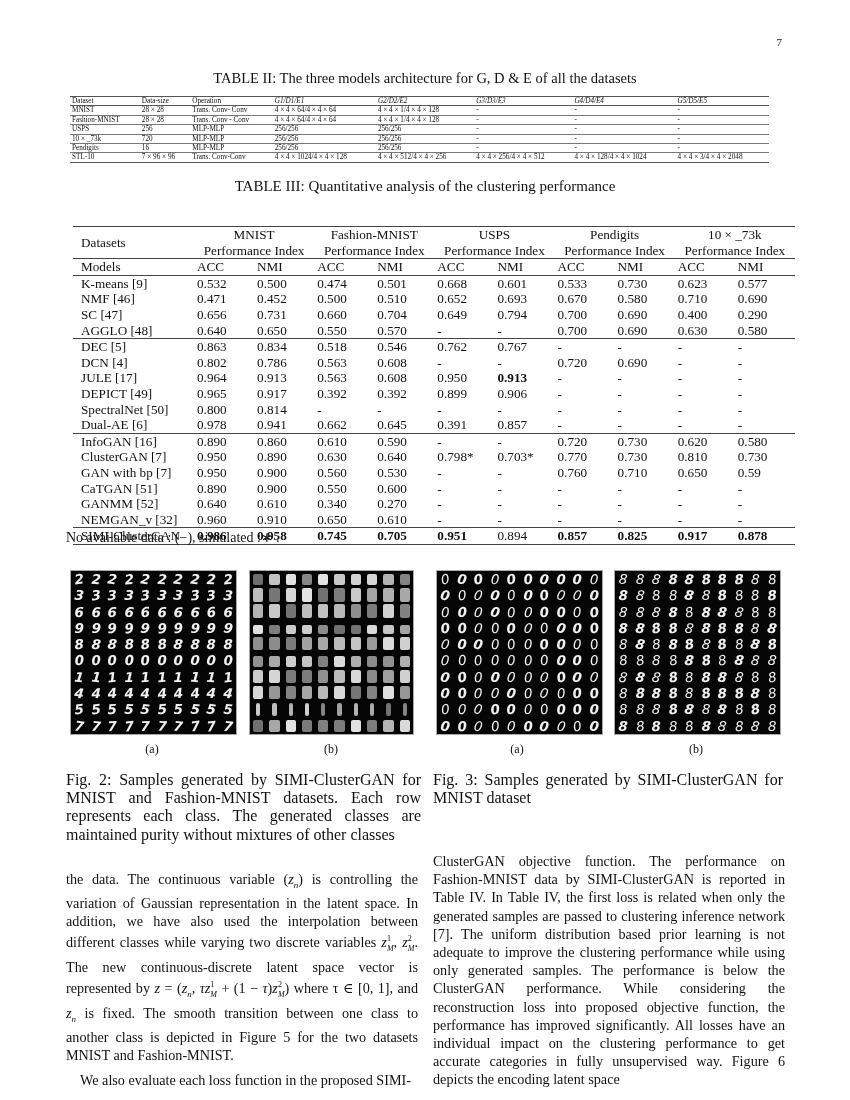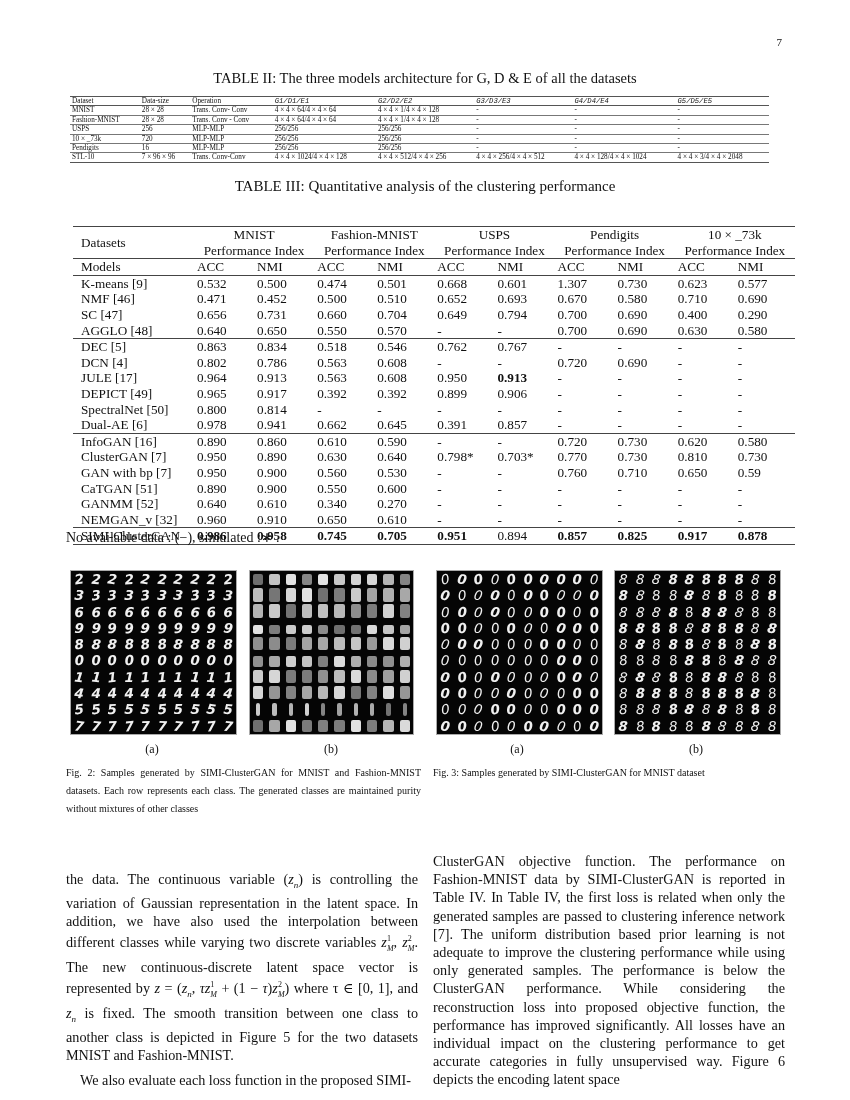--- a/index.html
+++ b/index.html
@@ -11,21 +11,21 @@
   .t2-caption { left: 0; width: 850px; top: 70px; }
   .t3-caption { left: 0; width: 850px; top: 178px; font-size: 15px; }
 
   
   table.t2 { position: absolute; left: 70px; top: 96px; width: 699px; border-collapse: collapse;
              font-size: 7.2px; line-height: 8.4px; }
   table.t2 td, table.t2 th { padding: 0 2px; text-align: left; font-weight: normal; white-space: nowrap; }
   table.t2 thead tr { border-top: 1.4px solid #555; border-bottom: 1px solid #555; }
   table.t2 tbody tr { border-bottom: 1px solid #777; }
   table.t2 tbody tr:last-child { border-bottom: 1.4px solid #555; }
-  table.t2 .math { font-style: italic; font-family: Liberation Mono, monospace; }
+  table.t2 .math { font-style: italic; }
 
   
   table.t3 { position: absolute; left: 73px; top: 226px; width: 722px; border-collapse: collapse;
              font-size: 13.2px; line-height: 15.6px; }
   table.t3 td, table.t3 th { padding: 0 3px; text-align: left; font-weight: normal; white-space: nowrap; }
   table.t3 thead tr.h1 { border-top: 1.6px solid #444; }
   table.t3 th.ds { text-align: center; }
   table.t3 tr.models { border-top: 1px solid #444; border-bottom: 1px solid #444; }
   table.t3 tr.group-start { border-top: 1.4px solid #444; }
   table.t3 tr.final { border-top: 1.4px solid #444; border-bottom: 1.6px solid #444; }
@@ -35,21 +35,21 @@
 
   
   .fig-img { background: #050505; border: 1px solid #aaa; overflow: hidden; }
   .digit-grid { display: grid; grid-template-columns: repeat(10, 1fr); grid-template-rows: repeat(10, 1fr);
                 width: 100%; height: 100%; }
   .digit-grid span { color: #f0f0f0; font-family: "DejaVu Sans", sans-serif; font-size: 13.5px;
                      font-weight: bold; text-align: center; line-height: 16.2px; font-style: italic; }
   .fashion-grid span { display: block; margin: 2px 3px; background: #bdbdbd; border-radius: 2px; }
   .sub-label { font-size: 12px; text-align: center; width: 40px; }
 
-  .fig-caption { font-size: 10px; line-height: 18.2px; text-align: justify; }
+  .fig-caption { font-size: 16px; line-height: 18.2px; text-align: justify; margin-top: 7px; }
   .body-text { font-size: 14.2px; line-height: 18.2px; text-align: justify; }
   .body-text p { margin: 0; }
   .body-text p.indent { text-indent: 14px; margin-top: 6px; }
 </style>
 </head>
 <body>
 
 <div class="abs page-num">7</div>
 
 <div class="abs caption t2-caption">TABLE II: The three models architecture for G, D &amp; E of all the datasets</div>
@@ -166,21 +166,21 @@
   </thead>
   <tbody id="t3-body">
       <tr>
         <td class="model">K-means [9]</td>
         <td>0.532</td>
         <td>0.500</td>
         <td>0.474</td>
         <td>0.501</td>
         <td>0.668</td>
         <td>0.601</td>
-        <td>1.307</td>
+        <td>0.533</td>
         <td>0.730</td>
         <td>0.623</td>
         <td>0.577</td>
       </tr>
       <tr>
         <td class="model">NMF [46]</td>
         <td>0.471</td>
         <td>0.452</td>
         <td>0.500</td>
         <td>0.510</td>

